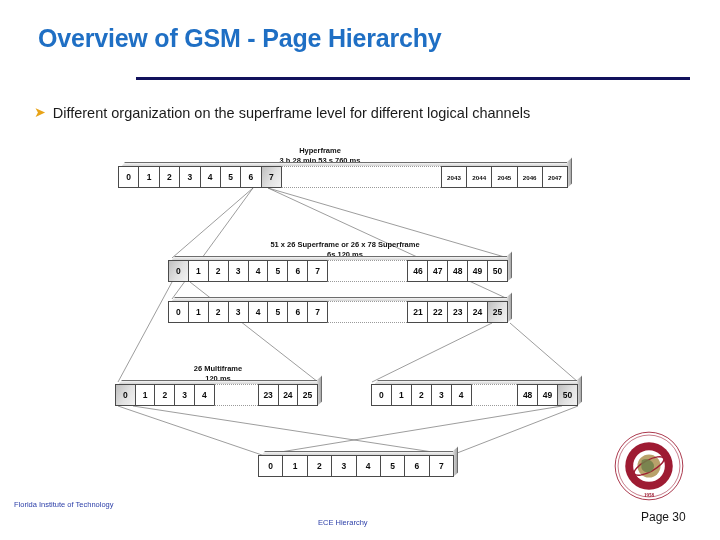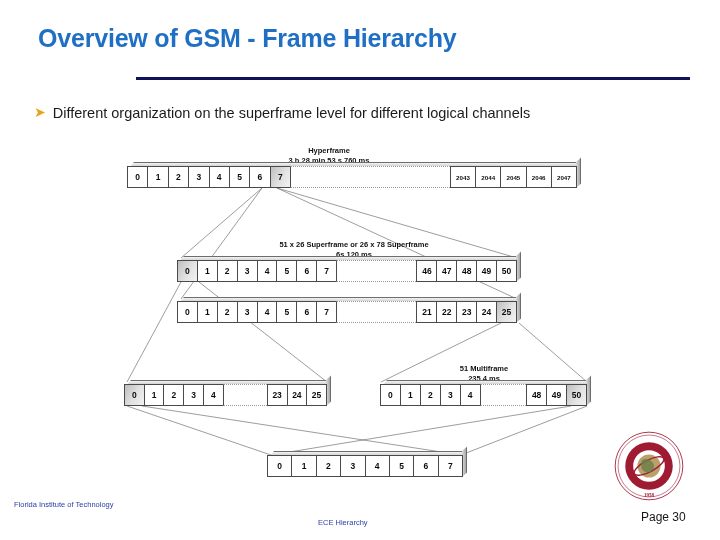--- a/index.html
+++ b/index.html
@@ -52,21 +52,21 @@
   }
   #bullet-text {
     font-size: 14.5px;
     color: #1b1b1b;
     white-space: nowrap;
   }
 
   
   #diagram {
     position: absolute;
-    left: 9px;
+    left: 0;
     top: 0;
     width: 592px;
     height: 540px;
   }
   #connector-svg {
     position: absolute;
     left: 0;
     top: 0;
     width: 720px;
     height: 540px;
@@ -153,21 +153,21 @@
     font-size: 12px;
     color: #161616;
   }
 
   
   #logo { position: absolute; left: 613px; top: 430px; width: 72px; height: 72px; }
 </style>
 </head>
 <body>
 
-<div id="slide-title">Overview of GSM - Frame Hierarchy</div>
+<div id="slide-title">Overview of GSM - Page Hierarchy</div>
 
 <div id="title-rule"></div>
 
 <div id="bullet-row">
   <span id="bullet-arrow">➤</span>
   <span id="bullet-text">Different organization on the superframe level for different logical channels</span>
 </div>
 
 <div id="diagram">
 
@@ -251,38 +251,38 @@
       <div class="cell" style="flex: 1 1 0%;">6</div>
       <div class="cell" style="flex: 1 1 0%;">7</div>
       <div class="cell gap" style="flex: 4.2 1 0%;"></div>
       <div class="cell" style="flex: 1 1 0%;">21</div>
       <div class="cell" style="flex: 1 1 0%;">22</div>
       <div class="cell" style="flex: 1 1 0%;">23</div>
       <div class="cell" style="flex: 1 1 0%;">24</div>
       <div class="cell hl" style="flex: 1 1 0%;">25</div>
     </div>
 
+  <div class="caption" style="left:128px; top:364px; width:180px;">
+    <div>26 Multiframe</div>
+    <div>120 ms</div>
+  </div>
   <div class="bar" id="bar-mf26" style="left:115px; top:384px; width:203px; height:22px;">
     <div class="top-edge"></div>
     <div class="right-edge"></div>
   <div class="cell hl" style="flex: 1 1 0%;">0</div>
       <div class="cell" style="flex: 1 1 0%;">1</div>
       <div class="cell" style="flex: 1 1 0%;">2</div>
       <div class="cell" style="flex: 1 1 0%;">3</div>
       <div class="cell" style="flex: 1 1 0%;">4</div>
       <div class="cell gap" style="flex: 2.3 1 0%;"></div>
       <div class="cell" style="flex: 1 1 0%;">23</div>
       <div class="cell" style="flex: 1 1 0%;">24</div>
       <div class="cell" style="flex: 1 1 0%;">25</div>
     </div>
 
-  <div class="caption" style="left:385px; top:364px; width:180px;">
-    <div>51 Multiframe</div>
-    <div>235.4 ms</div>
-  </div>
   <div class="bar" id="bar-mf51" style="left:371px; top:384px; width:207px; height:22px;">
     <div class="top-edge"></div>
     <div class="right-edge"></div>
   <div class="cell" style="flex: 1 1 0%;">0</div>
       <div class="cell" style="flex: 1 1 0%;">1</div>
       <div class="cell" style="flex: 1 1 0%;">2</div>
       <div class="cell" style="flex: 1 1 0%;">3</div>
       <div class="cell" style="flex: 1 1 0%;">4</div>
       <div class="cell gap" style="flex: 2.4 1 0%;"></div>
       <div class="cell" style="flex: 1 1 0%;">48</div>

